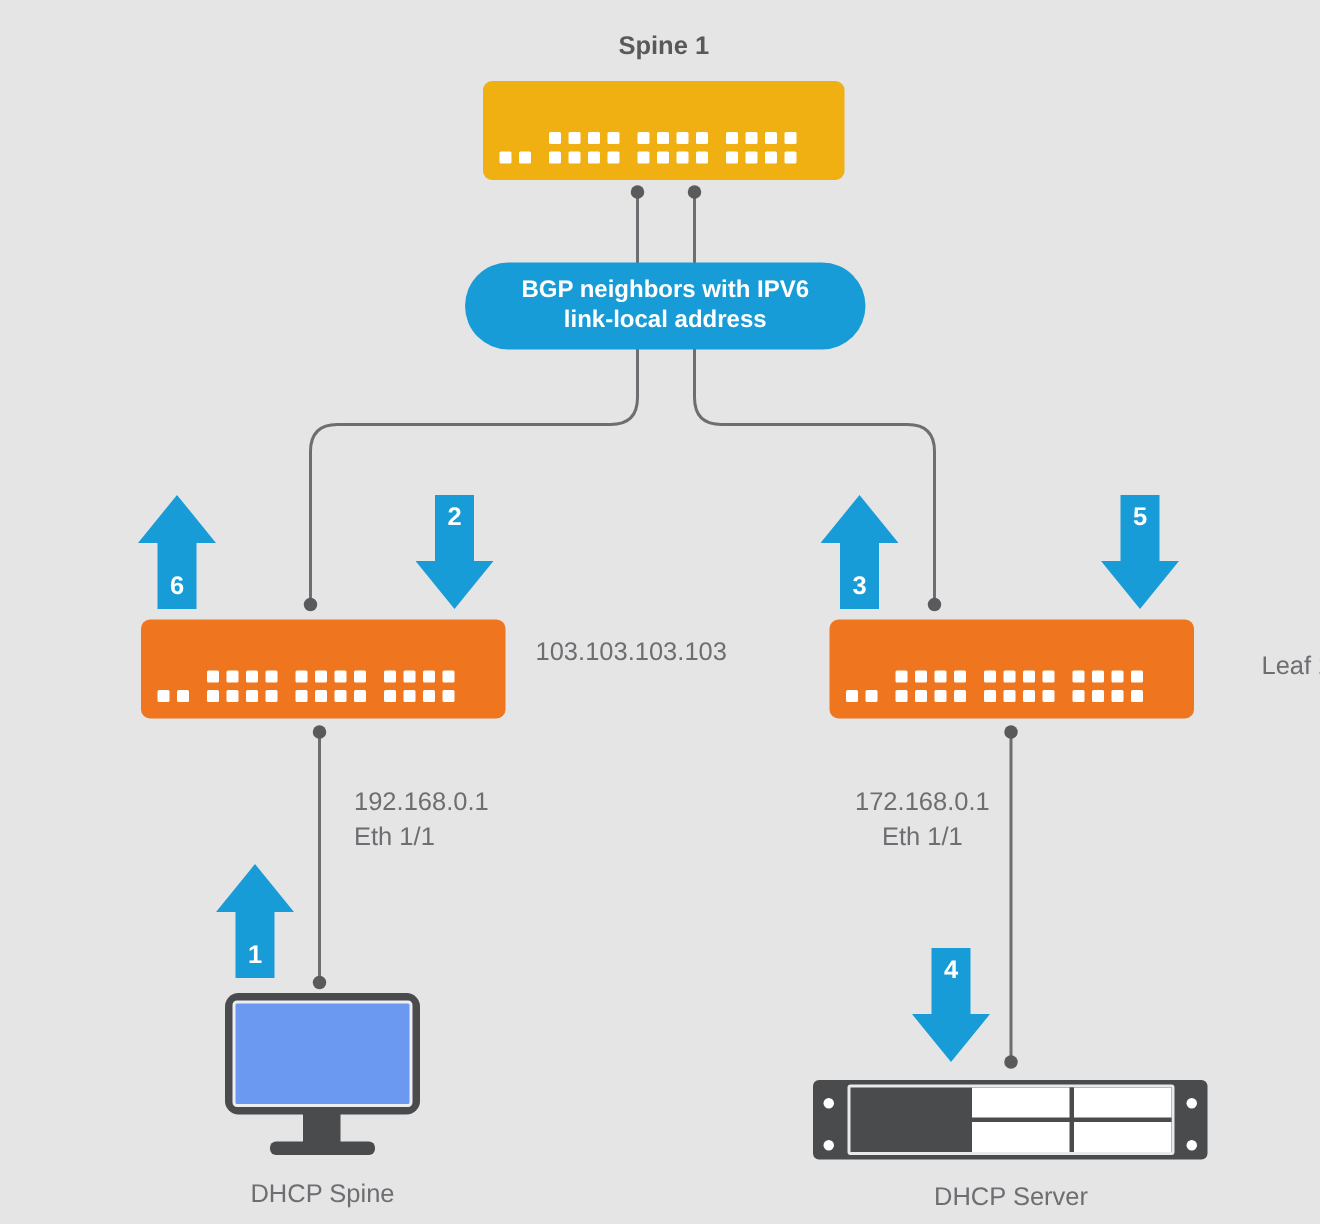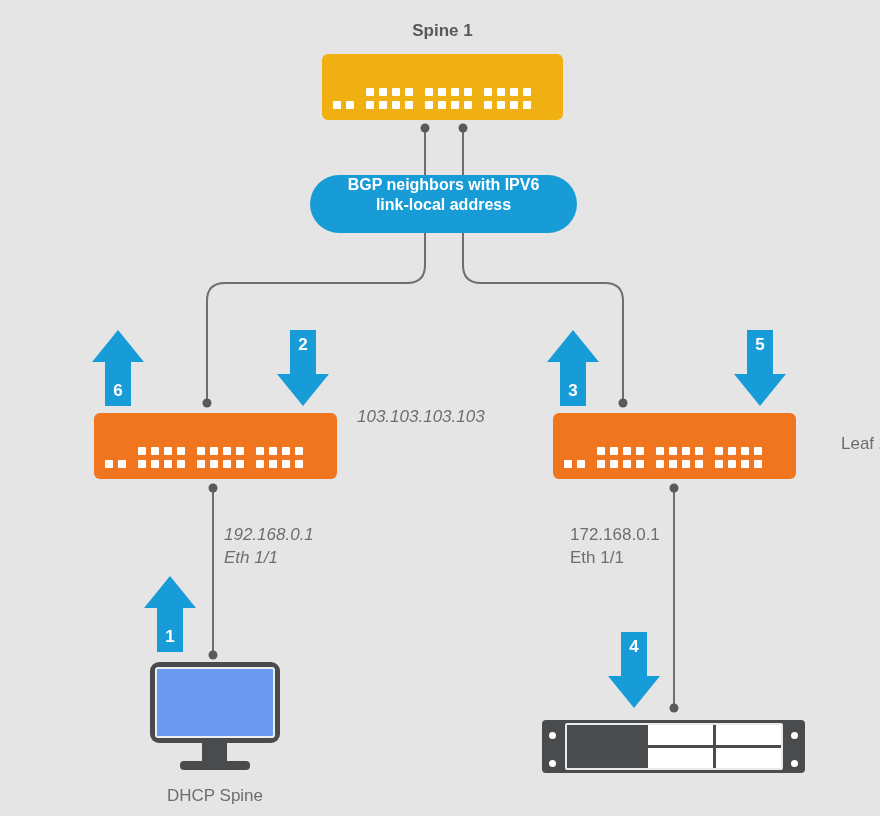--- a/index.html
+++ b/index.html
@@ -15,31 +15,31 @@
   .ports{position:absolute;left:11px;bottom:11px;display:flex;align-items:flex-end;gap:12px;}
   .pgroup{display:grid;grid-template-columns:repeat(4,8px);gap:5px;}
   .pgroup.g0{grid-template-columns:repeat(2,8px);}
   .psq{width:8px;height:8px;background:#fff;border-radius:1px;display:block;}
 
   
   .lbl{position:absolute;color:#6D6E71;font-size:17px;line-height:23px;}
   .spine-title{left:322px;top:19px;width:241px;text-align:center;
                font-weight:bold;color:#58595B;}
   .leaf1-name{left:4px;top:423px;width:92px;text-align:center;}
-  .loopback{left:357px;top:405px;font-style:italic;}
+  .loopback{left:357px;top:423px;}
   .leaf2-name{left:813px;top:432px;margin-left:28px;}
-  .eth1{left:224px;top:523px;font-style:italic;}
-  .eth2{left:570px;top:523px;}
+  .eth1{left:236px;top:523px;}
+  .eth2{left:570px;top:523px;text-align:center;}
   .client-label{left:135px;top:784px;width:160px;text-align:center;}
   .server-label{left:594px;top:786px;width:160px;text-align:center;}
 
   
   .pill{position:absolute;left:310px;top:175px;width:267px;height:58px;border-radius:29px;
         background:#189CD8;display:flex;flex-direction:column;align-items:center;
-        justify-content:flex-start;color:#fff;font-weight:bold;font-size:16px;line-height:20px;}
+        justify-content:center;color:#fff;font-weight:bold;font-size:16px;line-height:20px;}
 
   
   .arrow{position:absolute;width:52px;height:76px;background:#189CD8;}
   .arrow.up{clip-path:polygon(50% 0,100% 42%,75% 42%,75% 100%,25% 100%,25% 42%,0 42%);}
   .arrow.down{clip-path:polygon(50% 100%,100% 58%,75% 58%,75% 0,25% 0,25% 58%,0 58%);}
   .arrow .num{position:absolute;left:0;width:100%;text-align:center;color:#fff;
               font-size:17px;font-weight:bold;}
   .arrow.up .num{bottom:5px;}
   .arrow.down .num{top:5px;}
   .a6{left:92px;top:330px;}  .a2{left:277px;top:330px;}
@@ -261,14 +261,15 @@
     <span class="hole br"></span>
     <div class="panel">
       <div class="bays">
         <div class="bay"></div>
         <div class="bay"></div>
         <div class="bay"></div>
         <div class="bay"></div>
       </div>
     </div>
   </div>
+  <div class="lbl server-label">DHCP Server</div>
 
 </div>
 
 </body></html>

